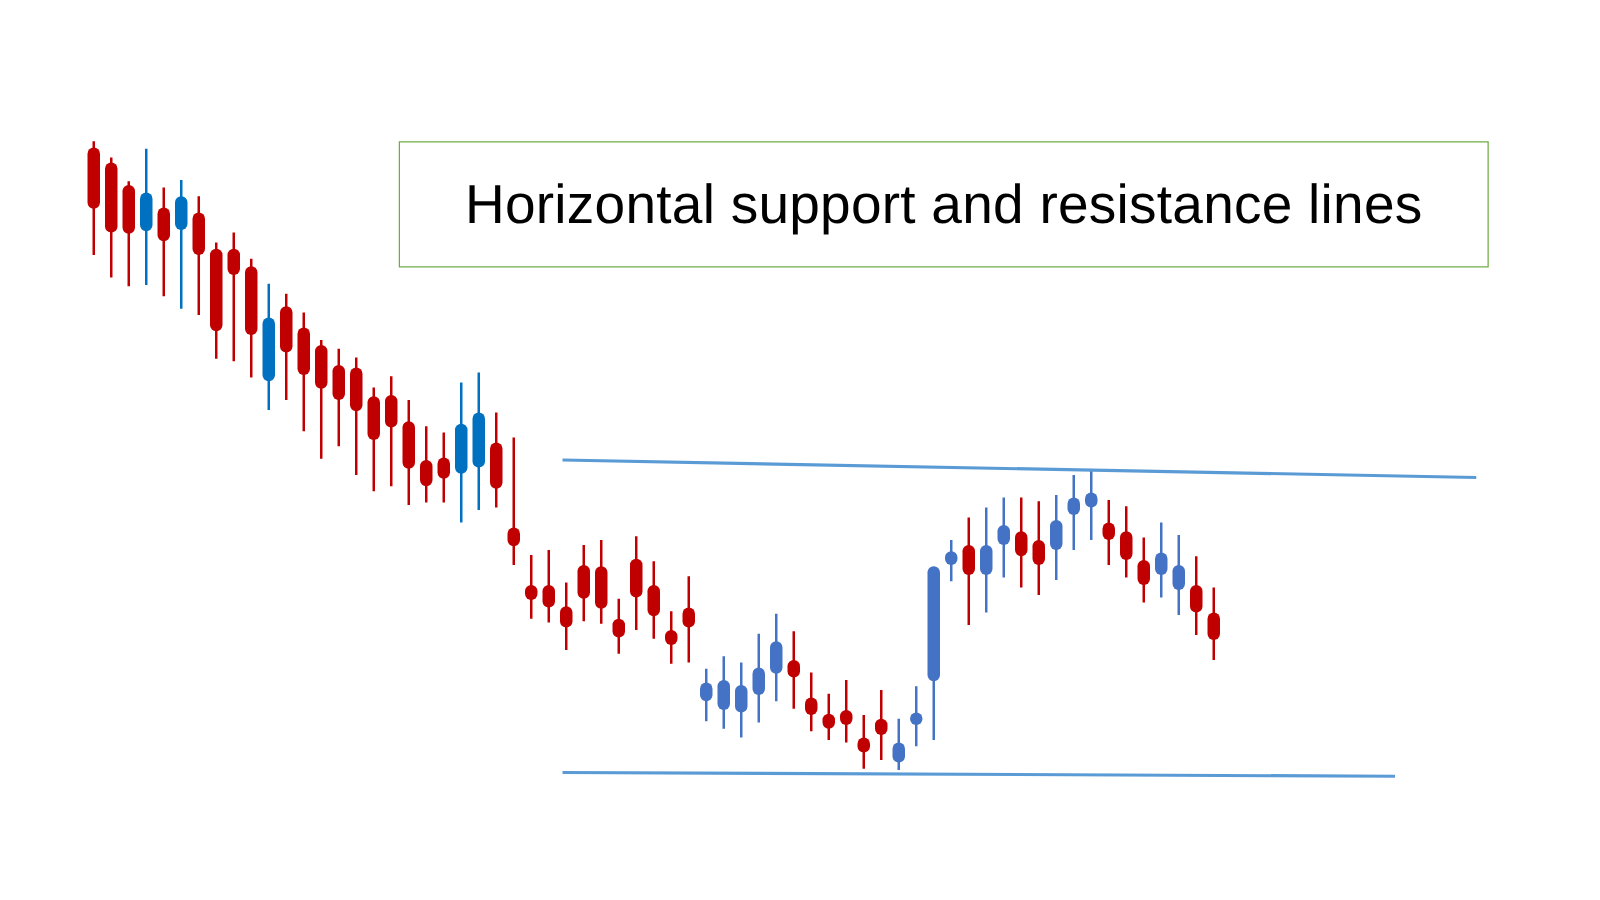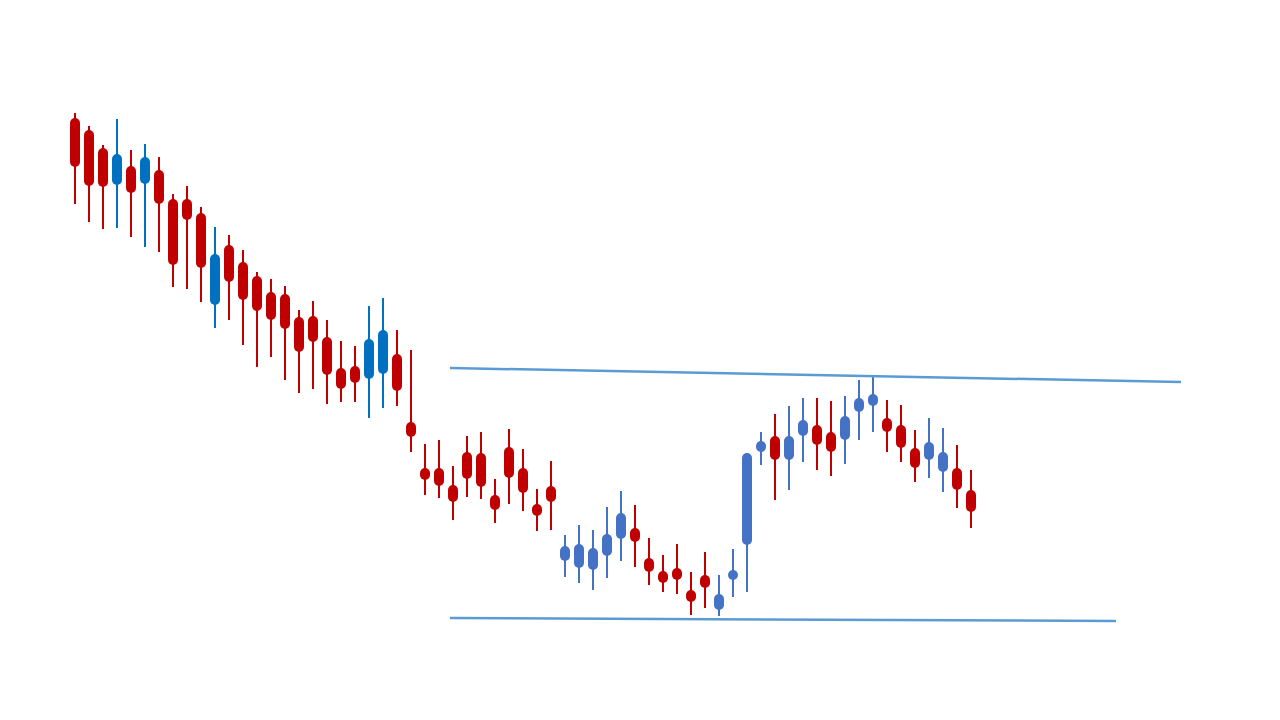--- a/index.html
+++ b/index.html
@@ -317,14 +317,17 @@
           <line x1="971" y1="470" x2="971" y2="528" stroke="#C00000" stroke-width="2"></line>
           <rect x="966" y="490" width="10" height="22" rx="5" ry="5" fill="#C00000"></rect>
         </g>
       </g>
     <g id="lines-layer">
         <line x1="450" y1="368" x2="1181" y2="382" stroke="#5B9BD5" stroke-width="2.5" stroke-linecap="butt"></line>
         <line x1="450" y1="618" x2="1116" y2="621" stroke="#5B9BD5" stroke-width="2.5" stroke-linecap="butt"></line>
       </g>
   </svg>
 
+  <div id="title-box">
+    <span id="title-text">Horizontal support and resistance lines</span>
+  </div>
 
 </div>
 
 </body></html>

